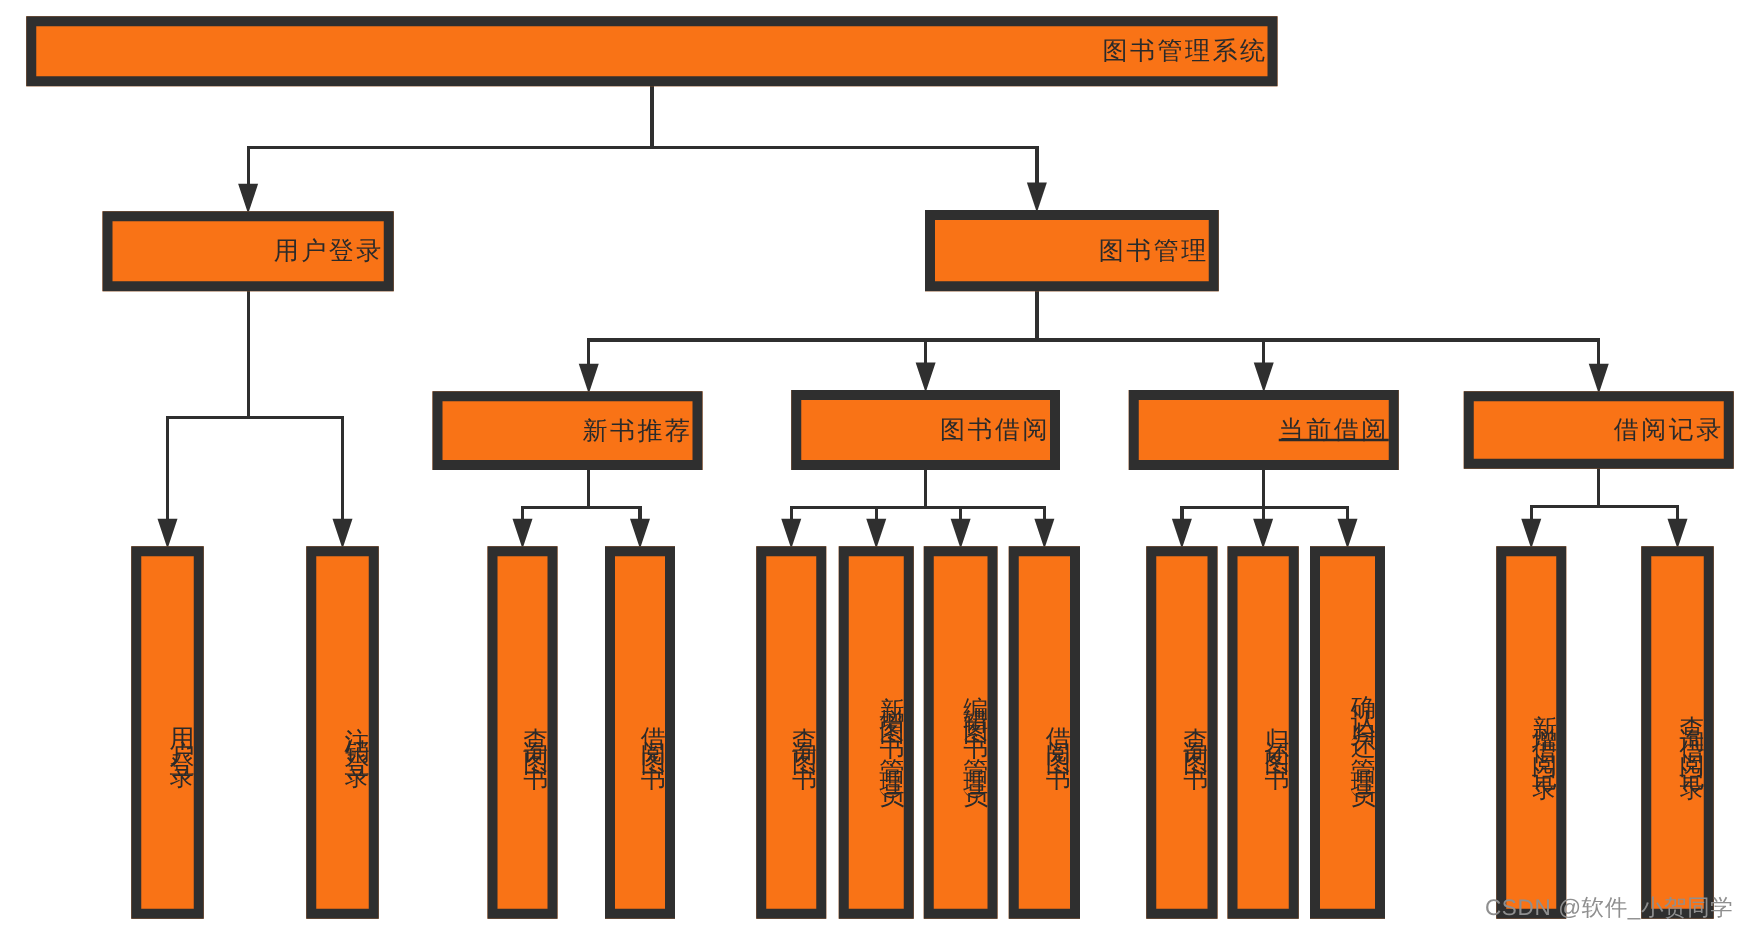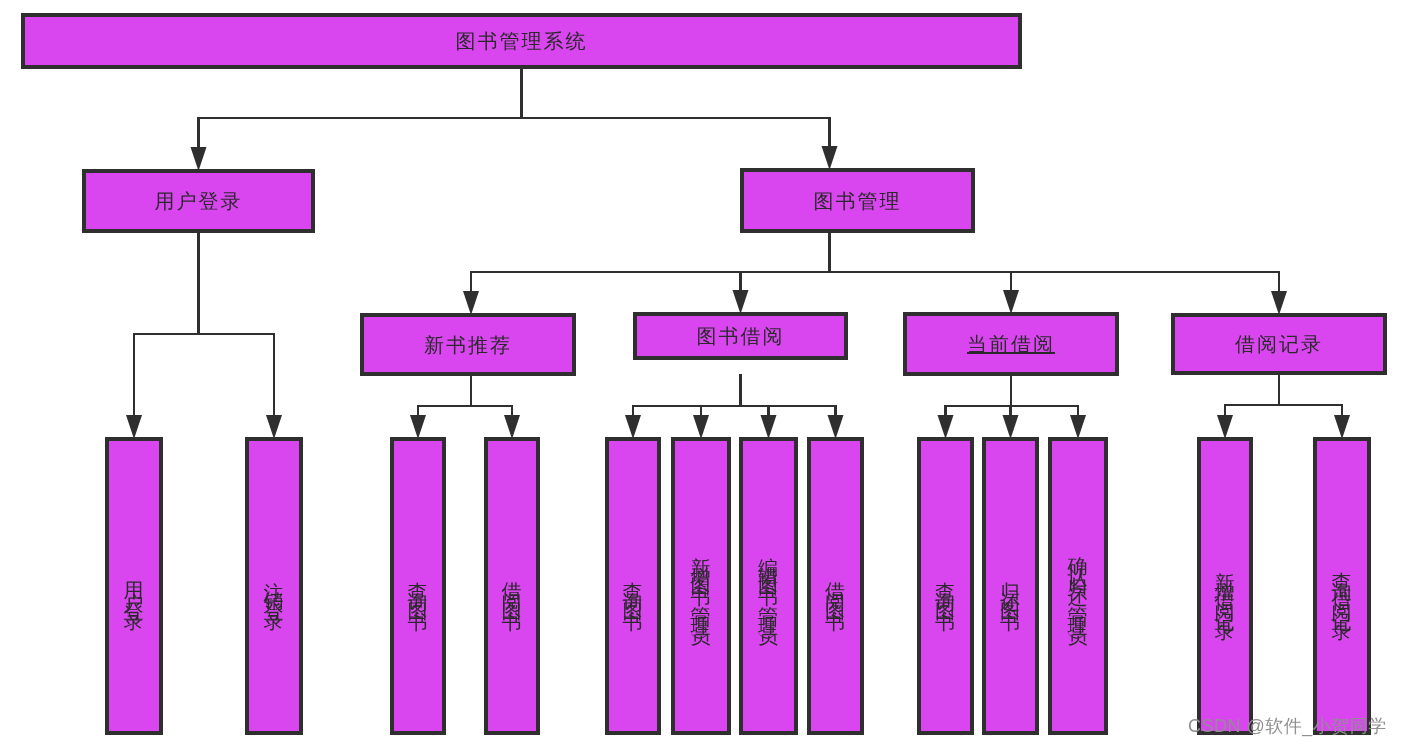--- a/index.html
+++ b/index.html
@@ -10,24 +10,24 @@
     font-family:"Liberation Sans","DejaVu Sans",sans-serif;
     overflow:hidden;
   }
   #connectors {
     position:absolute; left:0; top:0;
     width:1405px; height:747px;
     pointer-events:none;
   }
   .node {
     position:absolute;
-    background:#d946ef;
-    border:4px solid #fca5a5;
+    background:#f97316;
+    border:8px solid #fca5a5;
     box-sizing:border-box;
-    display:flex; align-items:center; justify-content:center;
+    display:flex; align-items:center; justify-content:flex-end;
   }
   .node .label {
     color:#2a2a2a;
     font-size:20px;
     letter-spacing:2px;
     white-space:nowrap;
     line-height:1.2;
   }
   .node.v .label {
     writing-mode:vertical-rl;
@@ -105,24 +105,24 @@
   <div id="nodes-layer">
       <div class="node h" style="left: 21px; top: 13px; width: 1001px; height: 56px; border-color: rgb(47, 47, 47);">
     <span class="label" style="color: rgb(42, 42, 42);">图书管理系统</span>
   </div>
       <div class="node h" style="left: 82px; top: 169px; width: 233px; height: 64px; border-color: rgb(47, 47, 47);">
     <span class="label" style="color: rgb(42, 42, 42);">用户登录</span>
   </div>
       <div class="node h" style="left: 712px; top: 168px; width: 235px; height: 65px; border-color: rgb(47, 47, 47); margin-left: 28px;">
     <span class="label" style="color: rgb(42, 42, 42);">图书管理</span>
   </div>
-      <div class="node h" style="left: 360px; top: 313px; width: 216px; height: 63px; border-color: rgb(47, 47, 47);">
+      <div class="node h" style="left: 346px; top: 313px; width: 216px; height: 63px; border-color: rgb(47, 47, 47);">
     <span class="label" style="color: rgb(42, 42, 42);">新书推荐</span>
   </div>
-      <div class="node h" style="left: 633px; top: 312px; width: 215px; height: 48px; border-color: rgb(47, 47, 47);">
+      <div class="node h" style="left: 633px; top: 312px; width: 215px; height: 64px; border-color: rgb(47, 47, 47);">
     <span class="label" style="color: rgb(42, 42, 42);">图书借阅</span>
   </div>
       <div class="node h" style="left: 903px; top: 312px; width: 216px; height: 64px; border-color: rgb(47, 47, 47);">
     <span class="label" style="color: rgb(42, 42, 42); text-decoration: underline;">当前借阅</span>
   </div>
       <div class="node h" style="left: 1171px; top: 313px; width: 216px; height: 62px; border-color: rgb(47, 47, 47);">
     <span class="label" style="color: rgb(42, 42, 42);">借阅记录</span>
   </div>
       <div class="node v" style="left: 105px; top: 437px; width: 58px; height: 298px; border-color: rgb(47, 47, 47);">
     <span class="label" style="color: rgb(42, 42, 42);">用户登录</span>

